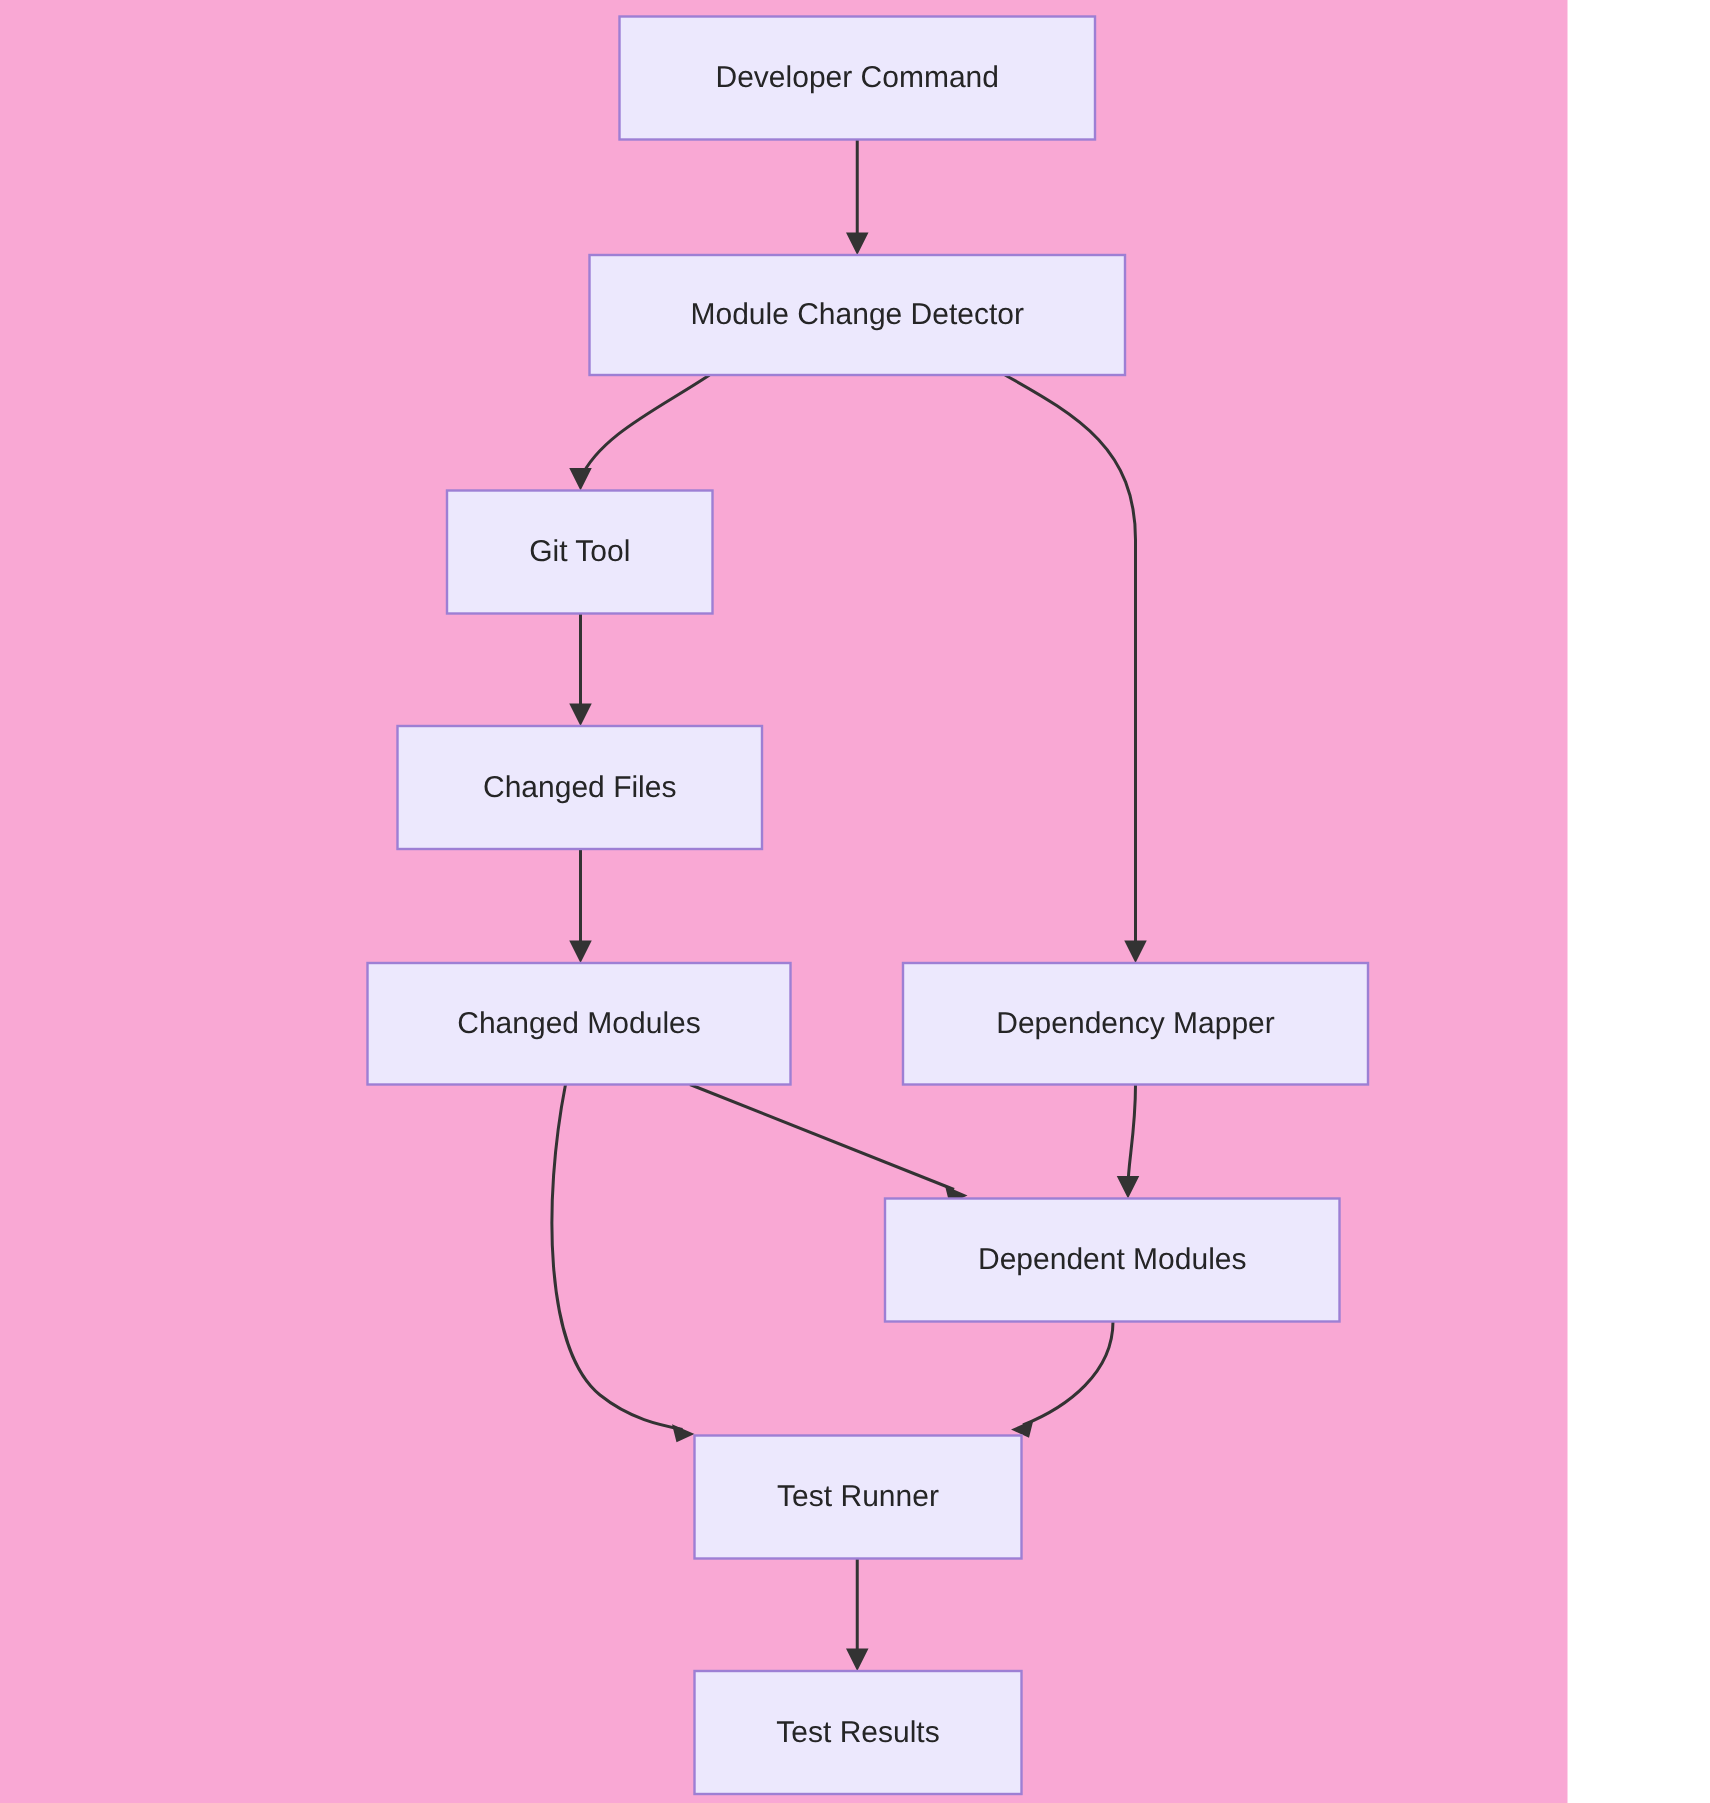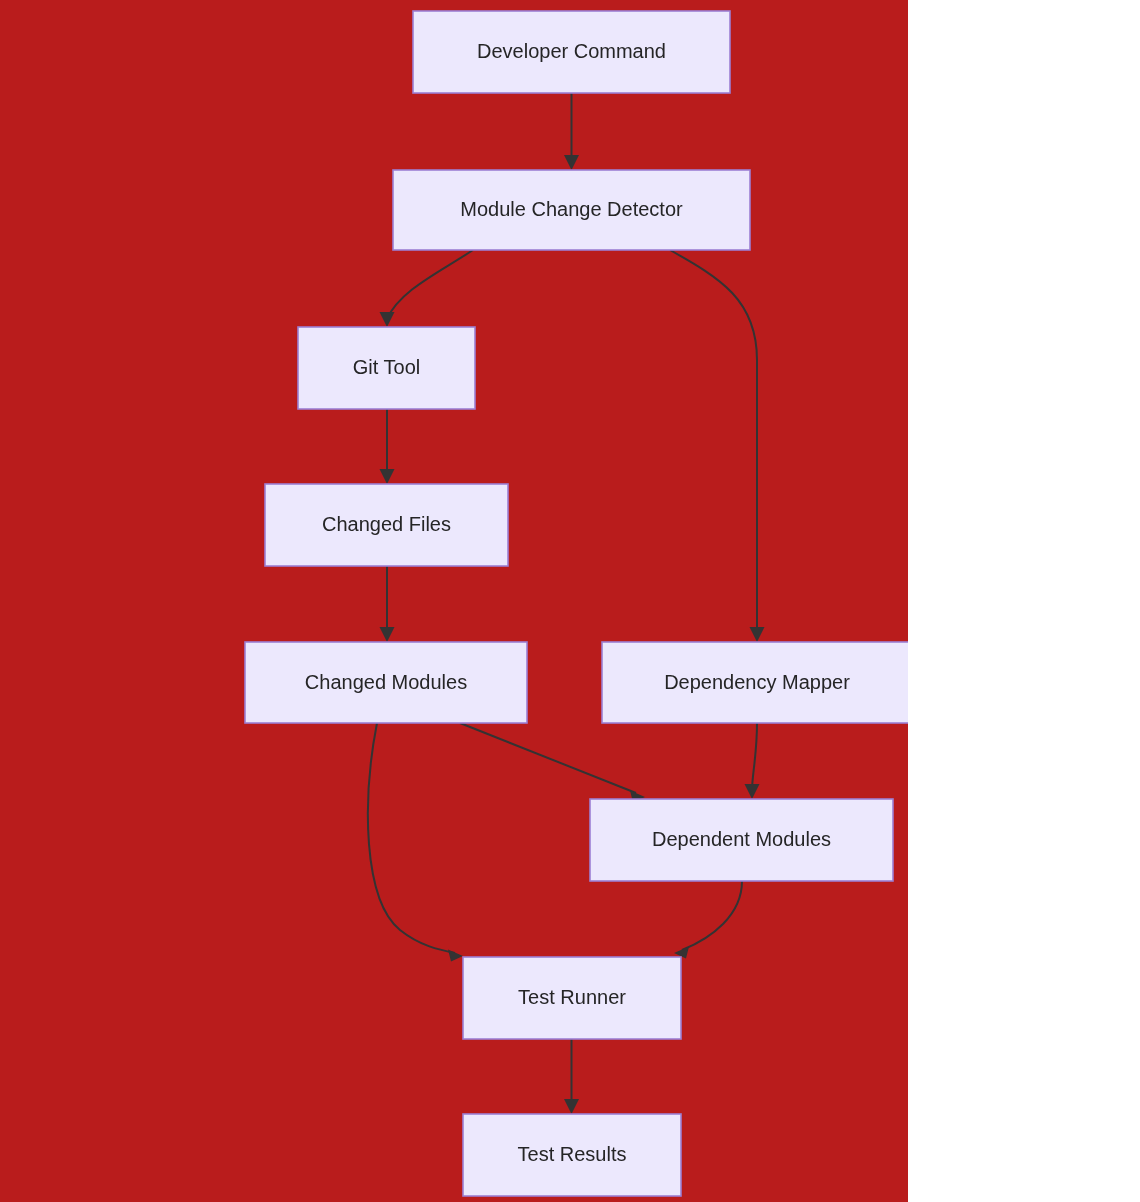--- a/index.html
+++ b/index.html
@@ -5,23 +5,23 @@
   html, body {
     margin: 0;
     padding: 0;
     background: #ffffff;
   }
   body {
     font-family: "Liberation Sans", sans-serif;
   }
   #flowchart-root {
     position: relative;
-    width: 908px;
+    width: 1045px;
     height: 1202px;
-    background: #b91c1c;
+    background: #f9a8d4;
     overflow: hidden;
   }
   svg#flow-svg {
     position: absolute;
     top: 0;
     left: 0;
     width: 1140px;
     height: 1202px;
     display: block;
   }

